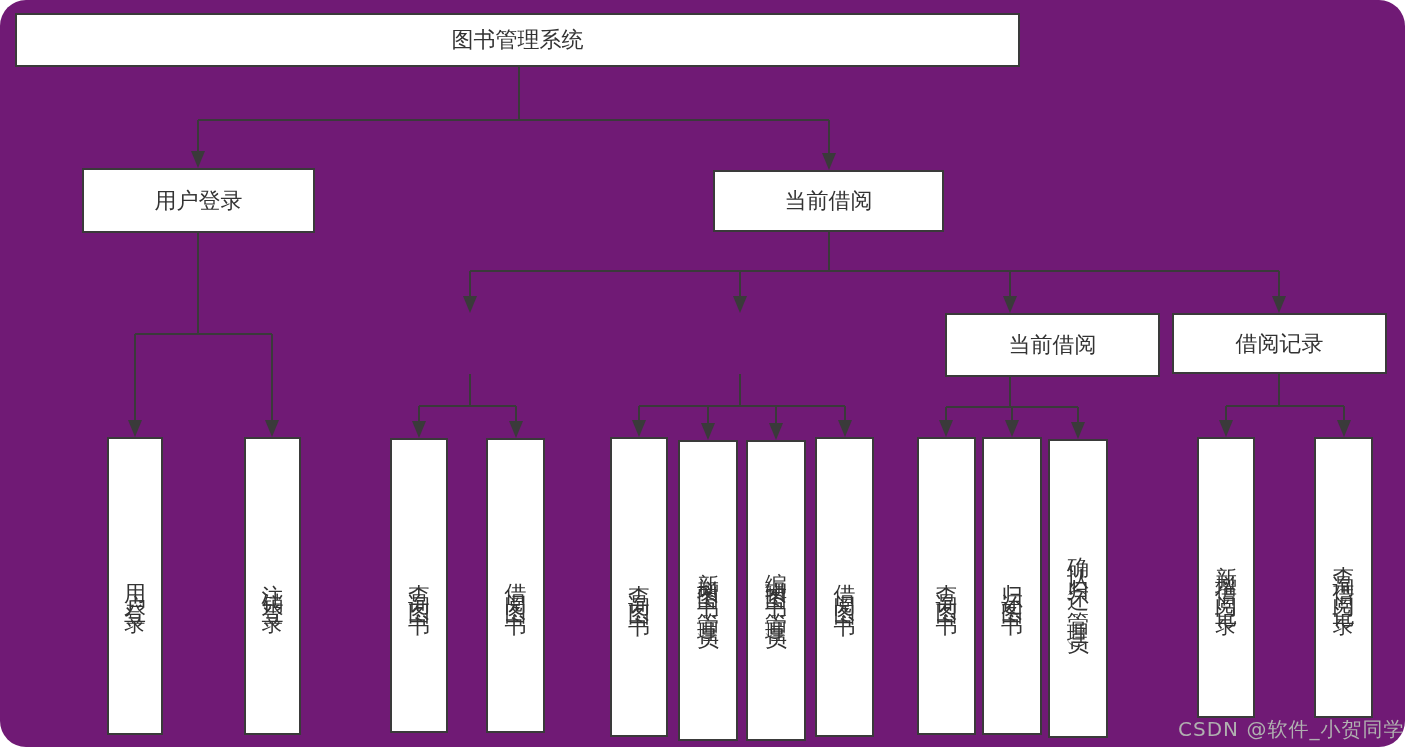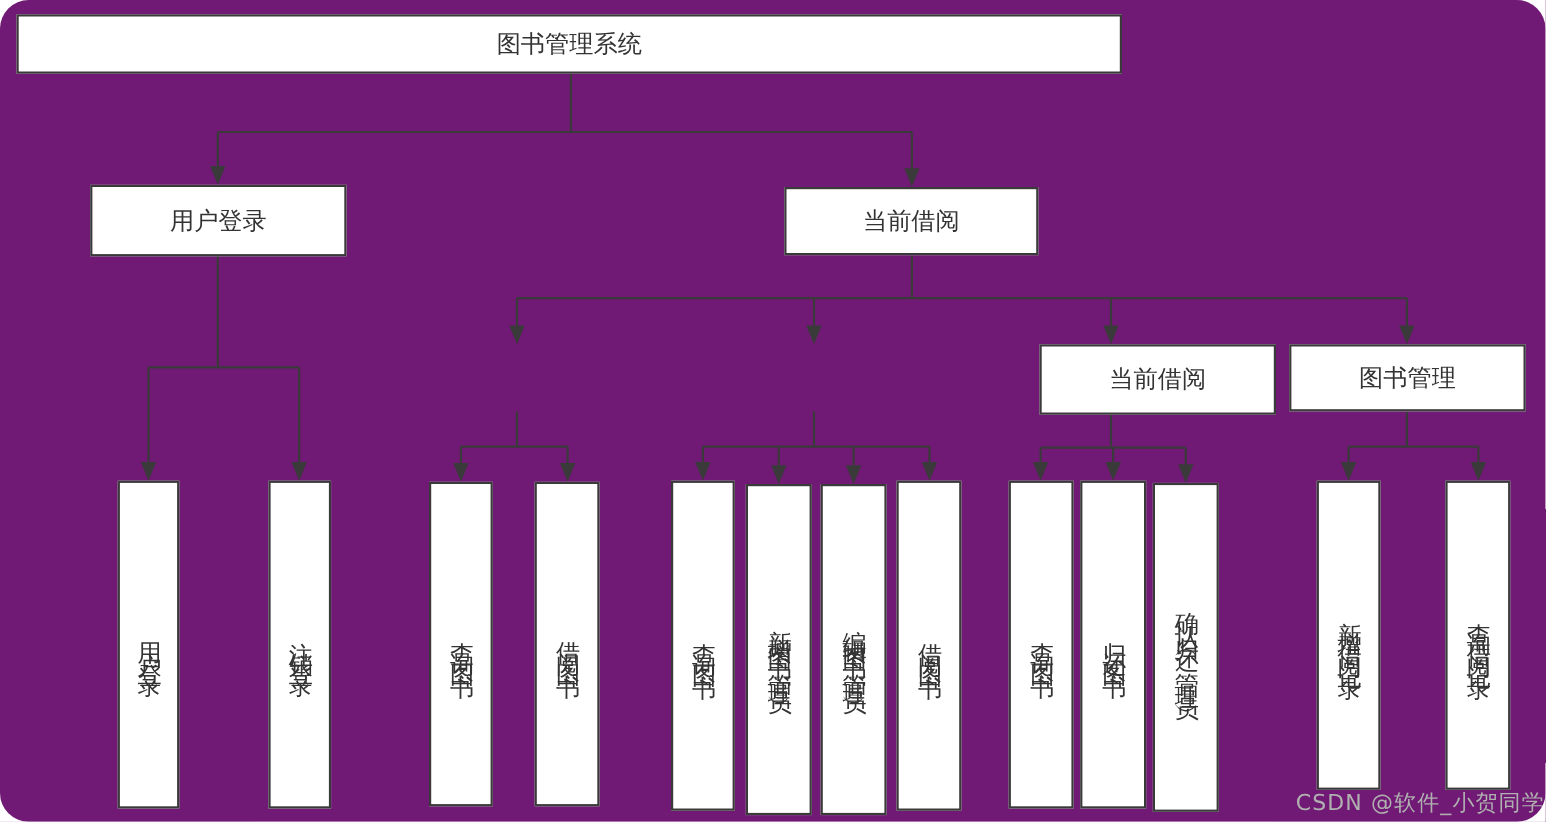--- a/index.html
+++ b/index.html
@@ -96,21 +96,21 @@
     <span class="hlabel">用户登录</span>
   </div>
   <div class="box hbox" style="left:713px;top:170px;width:231px;height:62px">
     <span class="hlabel">当前借阅</span>
   </div>
 
   <div class="box hbox" style="left:945px;top:313px;width:215px;height:64px">
     <span class="hlabel">当前借阅</span>
   </div>
   <div class="box hbox" style="left:1172px;top:313px;width:215px;height:61px">
-    <span class="hlabel">图书管理</span>
+    <span class="hlabel">借阅记录</span>
   </div>
 
   <div class="box" style="left:107px;top:437px;width:56px;height:298px">
     <span class="vtext">用户登录</span>
   </div>
   <div class="box" style="left:244px;top:437px;width:57px;height:298px">
     <span class="vtext">注销登录</span>
   </div>
 
   <div class="box" style="left:390px;top:438px;width:58px;height:295px">

